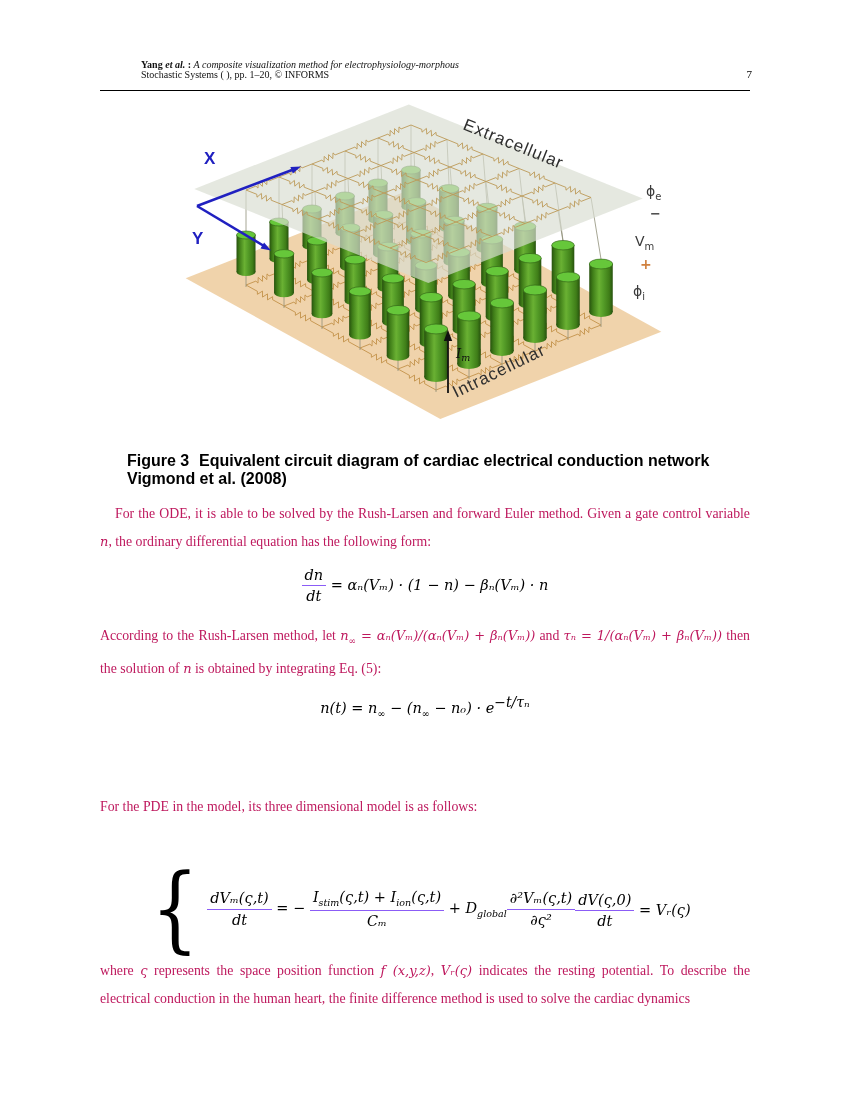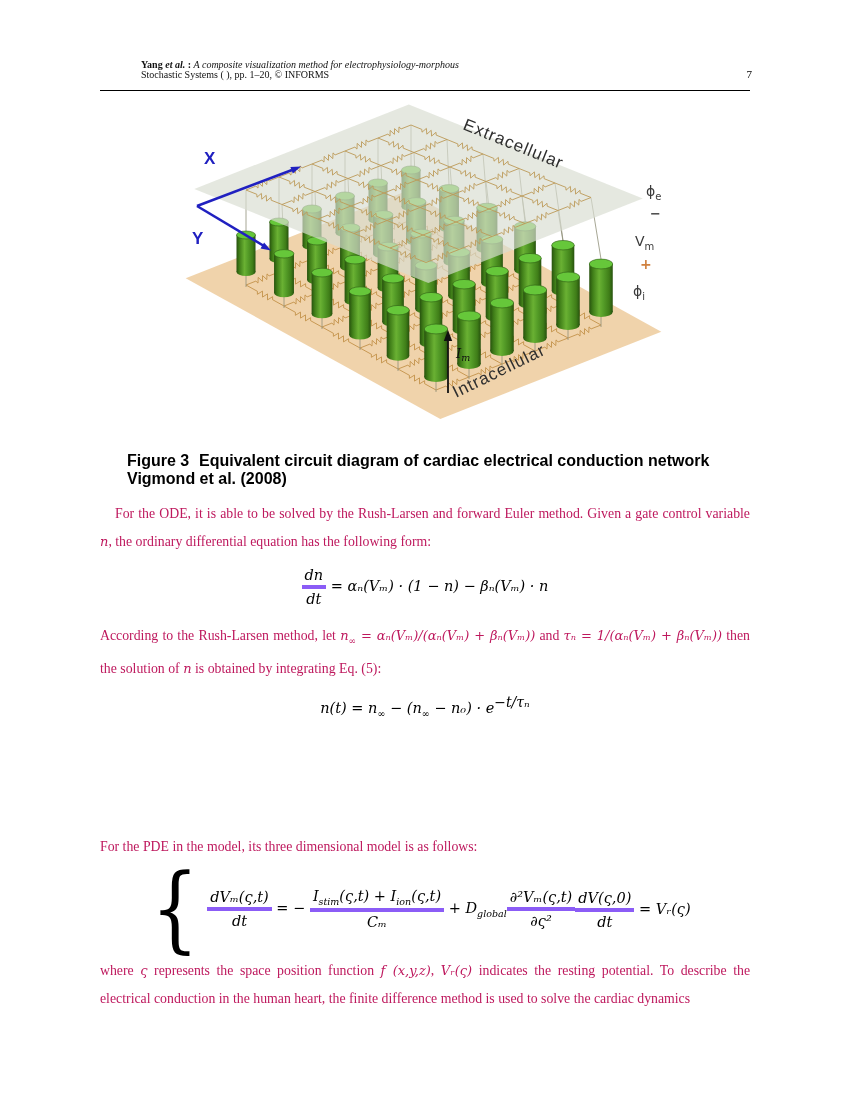--- a/index.html
+++ b/index.html
@@ -35,21 +35,21 @@
   .indent{text-indent:15px;}
   .mi{font-family:"DejaVu Serif","DejaVu Sans",serif;font-style:italic;font-size:13px;}
   .body-p sub{font-family:"DejaVu Serif","DejaVu Sans",serif;font-style:italic;font-size:9px;}
 
   
   .eq{position:absolute;left:100px;width:650px;text-align:center;font-size:14.5px;
       font-family:"DejaVu Serif","DejaVu Sans",serif;font-style:italic;}
   .eq sub,.sys-line sub{font-size:9.5px;font-style:italic;}
   .eq sup,.sys-line sup{font-size:14px;font-style:italic;}
   .frac{display:inline-block;vertical-align:middle;text-align:center;line-height:1.25;}
-  .frac .num{display:block;border-bottom:4px solid #8b5cf6;padding:0 3px 1px 3px;}
+  .frac .num{display:block;border-bottom:1px solid #8b5cf6;padding:0 3px 1px 3px;}
   .frac .den{display:block;padding:1px 3px 0 3px;}
   .eq-sys{position:absolute;left:100px;width:650px;display:flex;justify-content:center;
           align-items:center;font-size:14.5px;}
   .sysbrace{font-family:"DejaVu Serif",serif;font-size:94px;line-height:1;font-weight:400;
             transform:scaleX(.8);margin-right:2px;}
   .sys-col{display:flex;align-items:flex-end;row-gap:5px;}
   .sys-line{white-space:nowrap;font-family:"DejaVu Serif","DejaVu Sans",serif;font-style:italic;}
   .sys-line2{margin-right:14px;font-style:italic;}
 </style>
 </head>
@@ -492,21 +492,21 @@
   </svg>
 
   <div class="caption">
     <span class="cap-label">Figure 3</span><span class="cap-text">Equivalent circuit diagram of cardiac electrical conduction network Vigmond et al. (2008)</span>
   </div>
 
   <p class="body-p indent" style="top:500px;margin:0"><span class="mt">For the ODE, it is able to be solved by the Rush-Larsen and forward Euler method. Given a gate control variable </span><span class="mi">n</span><span class="mt">, the ordinary differential equation has the following form:</span></p>
   <div class="eq" style="top:566px"><span class="frac"><span class="num"><span class="mt">dn</span></span><span class="den"><span class="mt">dt</span></span></span><span class="mt"> = αₙ(Vₘ) · (1 − n) − βₙ(Vₘ) · n</span></div>
   <p class="body-p" style="top:622px;margin:0"><span class="mt">According to the Rush-Larsen method, let </span><span class="mi">n</span><sub>∞</sub><span class="mi"> = αₙ(Vₘ)/(αₙ(Vₘ) + βₙ(Vₘ))</span><span class="mt"> and </span><span class="mi">τₙ = 1/(αₙ(Vₘ) + βₙ(Vₘ))</span><span class="mt"> then the solution of </span><span class="mi">n</span><span class="mt"> is obtained by integrating Eq. (5):</span></p>
   <div class="eq" style="top:694px"><span class="mt">n(t) = n</span><sub>∞</sub><span class="mt"> − (n</span><sub>∞</sub><span class="mt"> − n₀) · e</span><sup>−t/τₙ</sup></div>
-  <p class="body-p" style="top:833px;margin:0"><span class="mt">For the PDE in the model, its three dimensional model is as follows:</span></p>
+  <p class="body-p" style="top:793px;margin:0"><span class="mt">For the PDE in the model, its three dimensional model is as follows:</span></p>
 
   <div class="eq-sys" style="top:862px">
     <span class="sysbrace">{</span>
     <div class="sys-col">
       <div class="sys-line"><span class="frac"><span class="num"><span class="mt">dVₘ(ς,t)</span></span><span class="den"><span class="mt">dt</span></span></span><span class="mt"> = − </span><span class="frac"><span class="num"><span class="mt">I</span><sub>stim</sub><span class="mt">(ς,t) + I</span><sub>ion</sub><span class="mt">(ς,t)</span></span><span class="den"><span class="mt">Cₘ</span></span></span><span class="mt"> + D</span><sub>global</sub><span class="frac"><span class="num"><span class="mt">∂²Vₘ(ς,t)</span></span><span class="den"><span class="mt">∂ς²</span></span></span></div>
       <div class="sys-line sys-line2"><span class="frac"><span class="num"><span class="mt">dV(ς,0)</span></span><span class="den"><span class="mt">dt</span></span></span><span class="mt"> = Vᵣ(ς)</span></div>
     </div>
   </div>
 
   <p class="body-p" style="top:957px;margin:0"><span class="mt">where </span><span class="mi">ς</span><span class="mt"> represents the space position function </span><span class="mi">f (x,y,z)</span><span class="mt">, </span><span class="mi">Vᵣ(ς)</span><span class="mt"> indicates the resting potential. To describe the electrical conduction in the human heart, the finite difference method is used to solve the cardiac dynamics</span></p>

